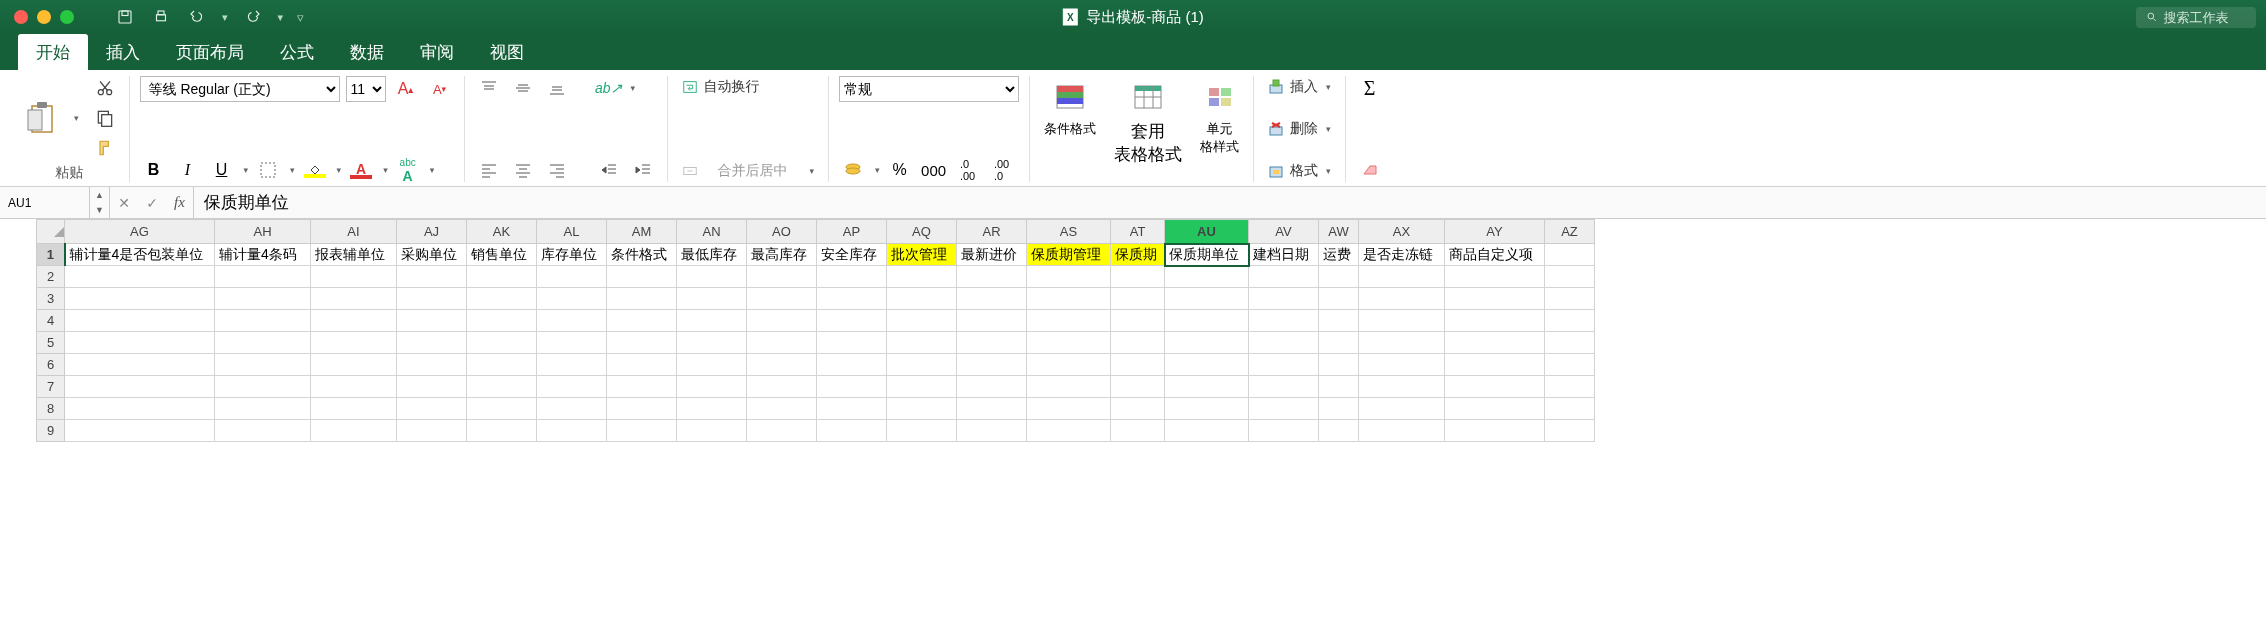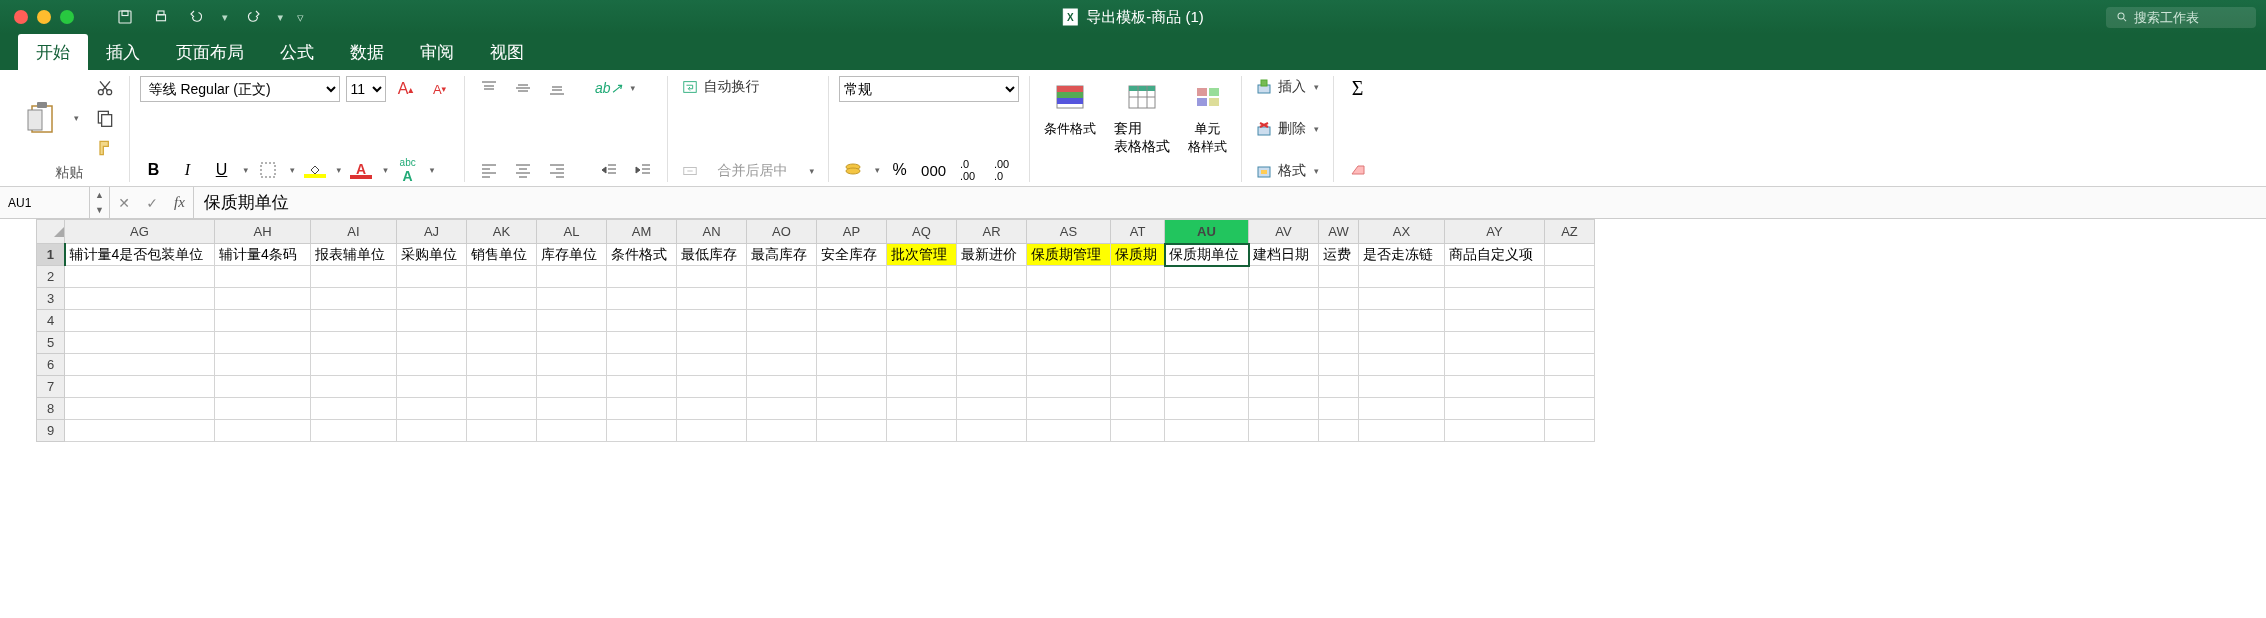--- a/index.html
+++ b/index.html
@@ -8,21 +8,21 @@
   .titlebar { height: 34px; background: linear-gradient(#1a6b43,#156038); display: flex; align-items: center; color: #fff; position: relative; }
   .traffic { display: flex; gap: 9px; padding-left: 14px; }
   .dot { width: 14px; height: 14px; border-radius: 50%; }
   .dot.red { background: #ff5f57; } .dot.yellow { background: #febc2e; } .dot.green { background: #28c840; }
   .qat { display: flex; align-items: center; gap: 14px; margin-left: 40px; }
   .qat-btn { width: 22px; height: 22px; display: flex; align-items: center; justify-content: center; opacity: .9; cursor: pointer; }
   .qat-btn svg { width: 18px; height: 18px; fill: none; stroke: #fff; stroke-width: 1.5; }
   .qat-sep { font-size: 11px; color: #b7d9c6; }
   .doc-title { position: absolute; left: 50%; transform: translateX(-50%); display: flex; align-items: center; gap: 8px; font-size: 15px; }
   .doc-title svg { width: 16px; height: 18px; }
-  .searchbox { margin-left: auto; margin-right: 10px; display: flex; align-items: center; gap: 6px; background: rgba(255,255,255,.12); padding: 3px 10px; border-radius: 4px; width: 150px; }
+  .searchbox { margin-left: auto; margin-right: 10px; display: flex; align-items: center; gap: 6px; background: rgba(255,255,255,.12); padding: 3px 10px; border-radius: 4px; width: 120px; }
   .searchbox svg { width: 14px; height: 14px; stroke: #cfe5d8; fill: none; stroke-width: 2; }
   .searchbox input { background: transparent; border: none; outline: none; color: #cfe5d8; font-size: 13px; width: 100%; }
   .searchbox input::placeholder { color: #cfe5d8; }
 
   .tabsbar { height: 36px; background: #156038; display: flex; align-items: flex-end; padding-left: 18px; }
   .tab { padding: 7px 18px 6px; color: #fff; font-size: 17px; font-weight: 500; cursor: pointer; }
   .tab.active { background: #fff; color: #156038; border-radius: 3px 3px 0 0; }
 
   .ribbon { background: #fff; border-bottom: 1px solid #d0d0d0; padding: 6px 10px 4px; display: flex; align-items: stretch; gap: 0; }
   .rgroup { display: flex; flex-direction: column; justify-content: space-between; padding: 0 10px; border-right: 1px solid #e0e0e0; }
@@ -329,21 +329,21 @@
     <div class="bigbtn">
       <div class="ico">
           <svg width="34" height="30" viewBox="0 0 34 30">
             <rect x="4" y="4" width="26" height="22" fill="#fff" stroke="#888"></rect>
             <rect x="4" y="4" width="26" height="5" fill="#4a8"></rect>
             <line x1="13" y1="4" x2="13" y2="26" stroke="#888"></line>
             <line x1="22" y1="4" x2="22" y2="26" stroke="#888"></line>
             <line x1="4" y1="15" x2="30" y2="15" stroke="#888"></line>
           </svg>
         </div>
-      <span style="font-size:14px;white-space:pre;text-align:left;">套用
+      <span style="font-size:17px;white-space:pre;text-align:center;">套用
 表格格式</span>
     </div>
     <div class="bigbtn">
       <div class="ico">
           <svg width="34" height="30" viewBox="0 0 34 30">
             <rect x="6" y="6" width="10" height="8" fill="#d99"></rect>
             <rect x="18" y="6" width="10" height="8" fill="#9d9"></rect>
             <rect x="6" y="16" width="10" height="8" fill="#99d"></rect>
             <rect x="18" y="16" width="10" height="8" fill="#dd9"></rect>
           </svg>

